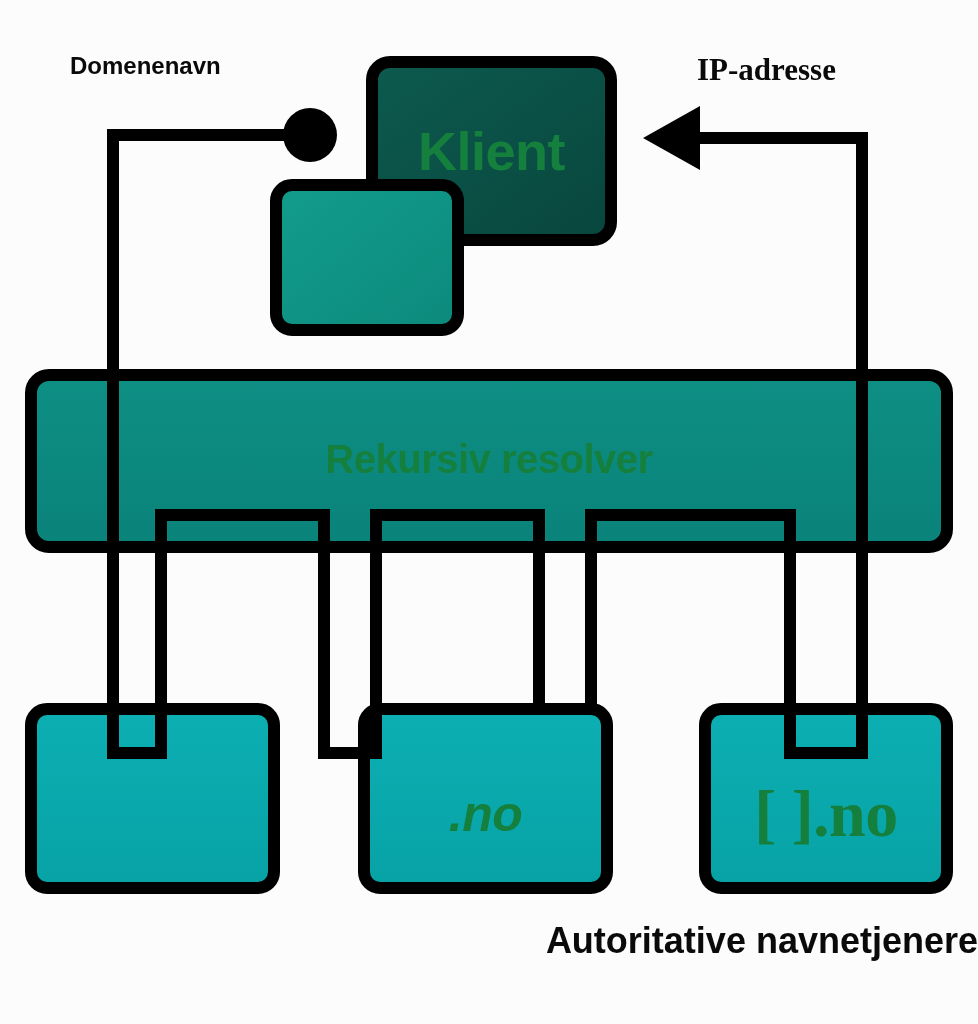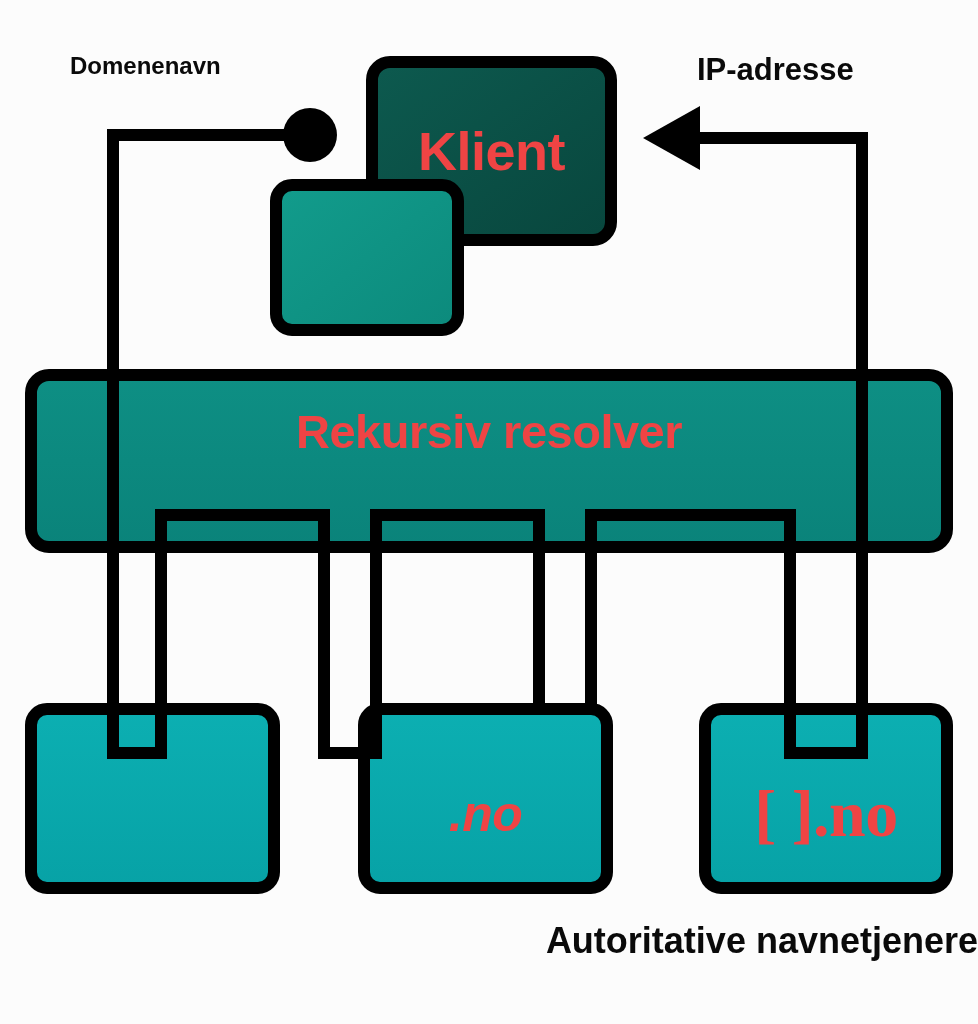--- a/index.html
+++ b/index.html
@@ -1,21 +1,21 @@
 <!DOCTYPE html>
 <html><head>
 <meta charset="utf-8">
 <style>
   html,body{margin:0;padding:0;background:#ffffff;}
   body{width:978px;height:1024px;overflow:hidden;font-family:"Liberation Sans",sans-serif;}
   #stage{position:relative;width:978px;height:1024px;background:#fcfcfc;}
   svg#diagram{position:absolute;left:0;top:0;width:978px;height:1024px;}
   .lbl{position:absolute;font-weight:bold;color:#0a0a0a;white-space:nowrap;}
   .boxlabel{position:absolute;display:flex;align-items:center;justify-content:center;
-            color:#ef4444;font-weight:bold;line-height:1.05;
+            color:#15803d;font-weight:bold;line-height:1.05;
             pointer-events:none;letter-spacing:-0.5px;}
 </style>
 </head>
 <body>
 
 <div id="stage">
 
   <svg id="diagram" viewBox="0 0 978 1024">
     <defs>
       <linearGradient id="gradClient" x1="0" y1="0" x2="1" y2="1">
@@ -111,26 +111,26 @@
       <circle cx="310" cy="135" r="27" fill="#000"></circle>
     </g>
 
     <g>
       <polygon points="643,138 700,106 700,170" fill="#000"></polygon>
     </g>
   </svg>
 
   <div class="lbl" style="left:70px;top:52px;font-size:24px;">Domenenavn</div>
 
-  <div class="lbl" style="left:697px;top:52px;font-size:31px;">IP-adresse</div>
+  <div class="lbl" style="left:697px;top:52px;font-size:31px;font-family:Liberation Serif, serif;">IP-adresse</div>
 
   <div class="boxlabel" style="left:372px;top:62px;width:239px;height:178px;font-size:54px;">Klient</div>
 
 
-  <div class="boxlabel" style="left:31px;top:357px;width:916px;height:150px;font-size:47px;">Rekursiv resolver</div>
+  <div class="boxlabel" style="left:31px;top:384px;width:916px;height:150px;font-size:40px;">Rekursiv resolver</div>
 
 
   <div class="boxlabel" style="left:364px;top:740px;width:243px;height:148px;font-size:50px;font-style:italic;">.no</div>
 
   <div class="boxlabel" style="left:705px;top:740px;width:242px;height:148px;font-size:66px;font-family:Liberation Serif, serif;">[ ].no</div>
 
   <div class="lbl" style="left:0;top:920px;width:978px;text-align:right;font-size:36px;">Autoritative navnetjenere</div>
 
 </div>
 

